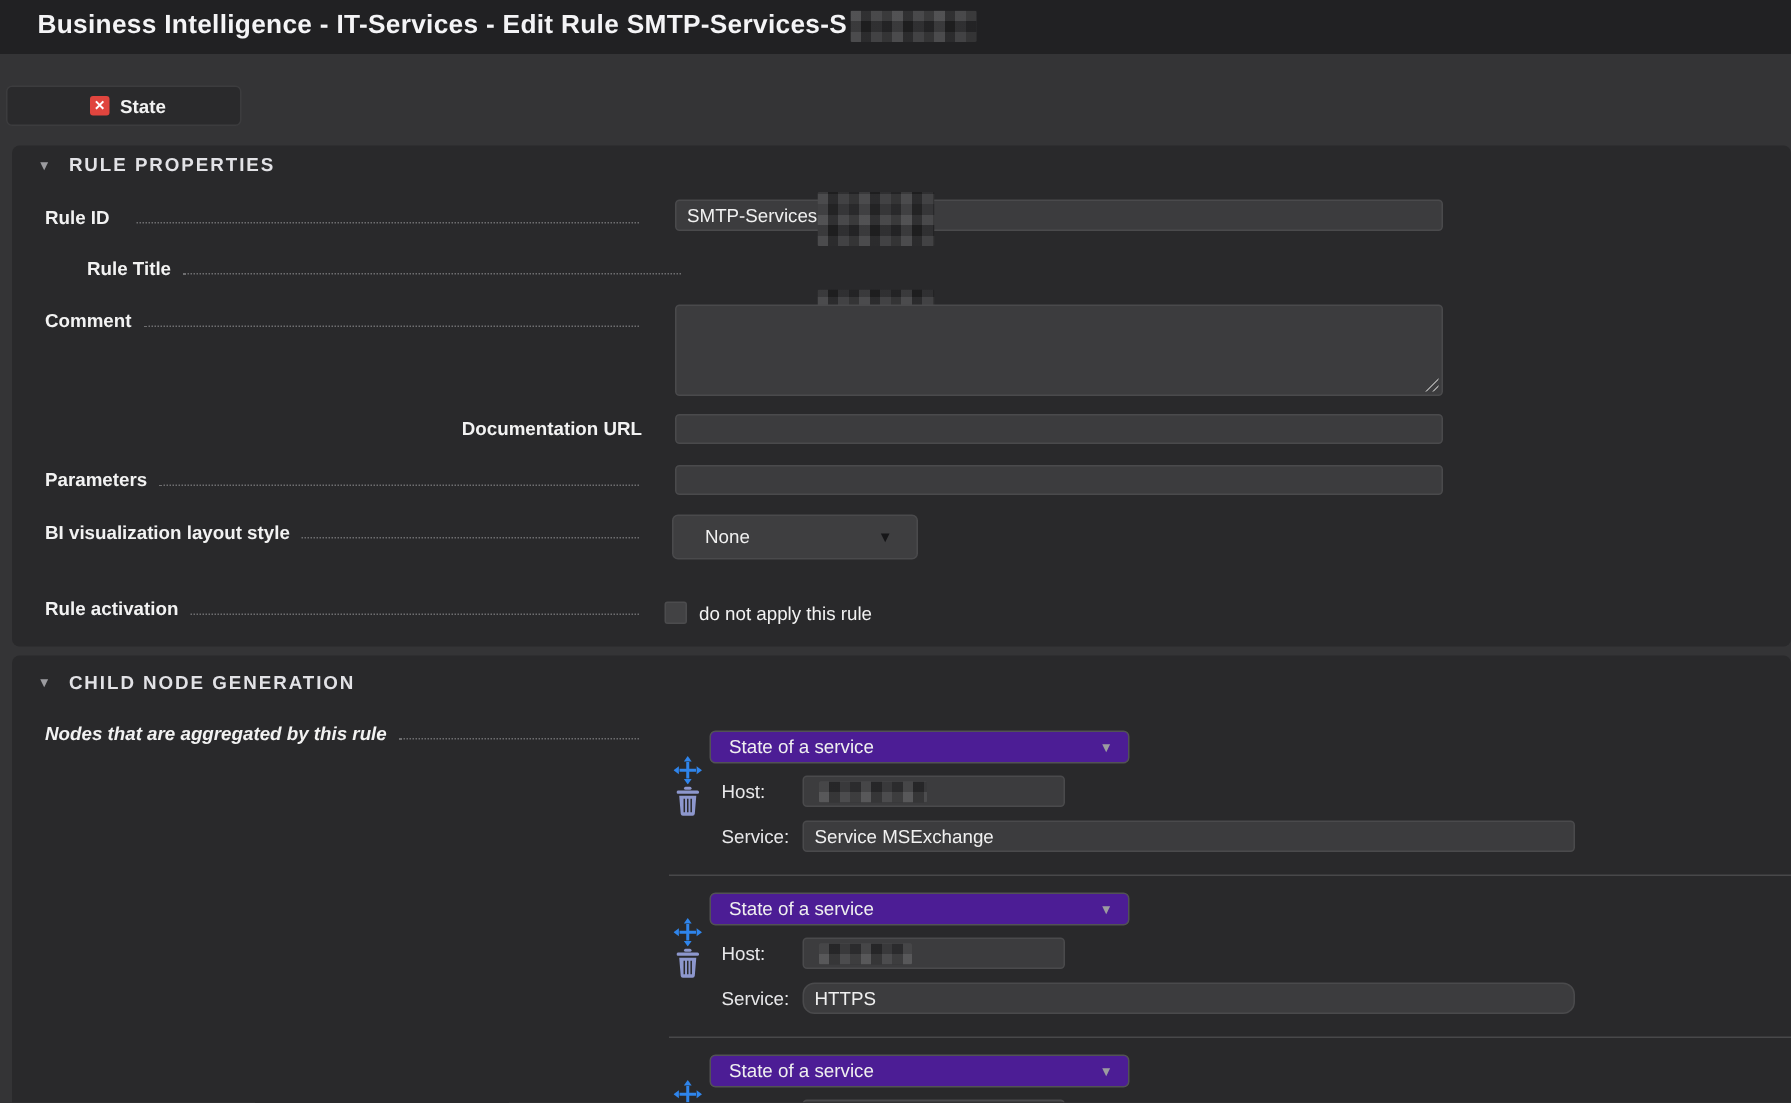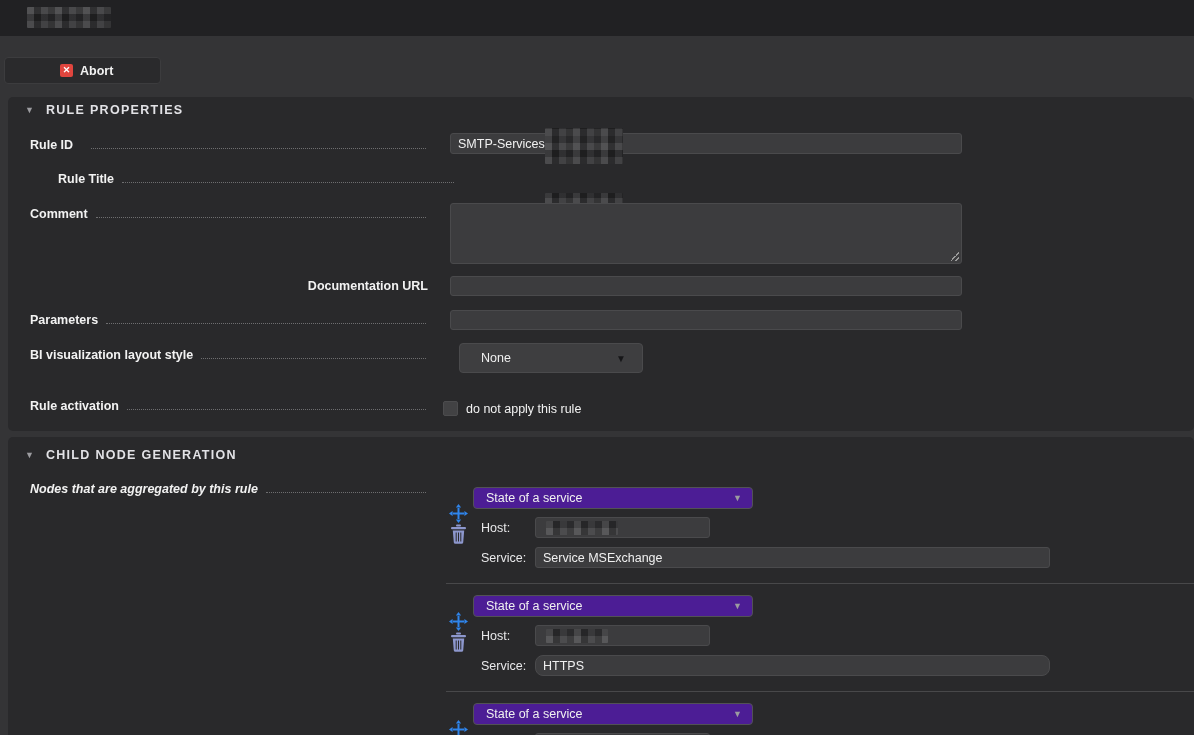--- a/index.html
+++ b/index.html
@@ -82,26 +82,26 @@
   .mini-lbl{position:absolute;font-size:12.5px;color:#e8e8ea;}
   .sep{position:absolute;height:1px;background:#48484a;}
   .iconbtn{position:absolute;cursor:pointer;}
 </style>
 </head>
 <body>
 
 <div id="screen">
 
   <div class="topbar">
-    <div class="title"><span class="redact pix-dark" style="width:84px;height:21px;margin-left:2px;"></span></div>
+    <div class="title"><span>Business Intelligence - IT-Services - Edit Rule SMTP-Services-S</span><span class="redact pix-dark" style="width:84px;height:21px;margin-left:2px;"></span></div>
   </div>
 
   <div class="btn-abort">
     <span class="x-icon">✕</span>
-    <span class="lbl">Abort</span>
+    <span class="lbl">State</span>
   </div>
 
   <div class="panel" style="top:97px;height:334px;">
     <div class="sec-head" style="top:6px;">
       <span class="tri">▼</span>
       <span class="sec-title">RULE PROPERTIES</span>
     </div>
 
     <div class="lblrow" style="top:41px;gap:10px;">
       <span class="lbl">Rule ID</span>
@@ -140,21 +140,21 @@
       <span class="leader"></span>
     </div>
     <div class="tin" style="left:442px;top:213px;width:512px;height:20px;">
       <span></span>
     </div>
 
     <div class="lblrow" style="top:251px;">
       <span class="lbl">BI visualization layout style</span>
       <span class="leader"></span>
     </div>
-    <div class="dd dd-big" style="left:440px;top:246px;width:184px;height:30px;margin-left:11px;">
+    <div class="dd dd-big" style="left:440px;top:246px;width:164px;height:30px;">
       <span>None</span>
       <span class="arrow">▼</span>
     </div>
 
     <div class="lblrow" style="top:302px;">
       <span class="lbl">Rule activation</span>
       <span class="leader"></span>
     </div>
     <div class="checkbox" style="left:435px;top:304px;"></div>
     <span class="chk-lbl" style="left:458px;top:305px;">do not apply this rule</span>

